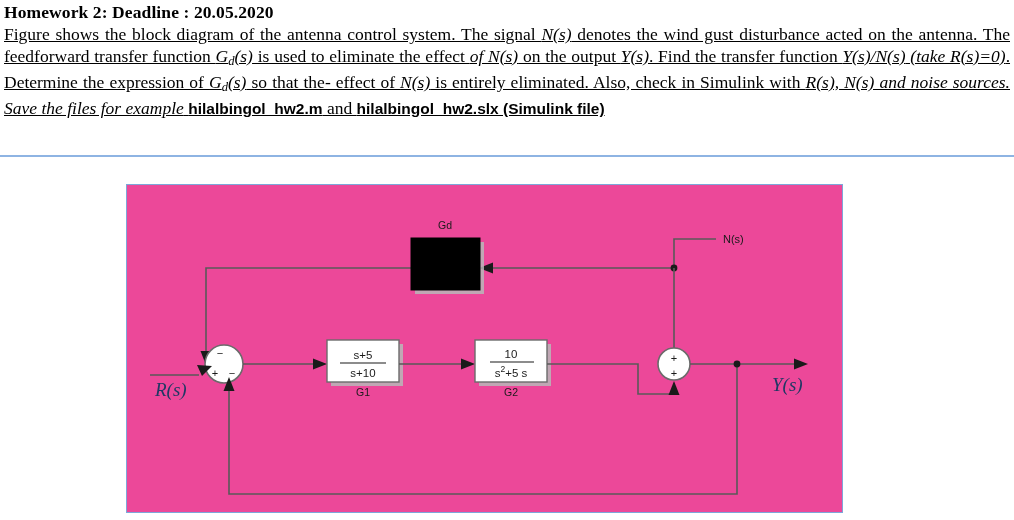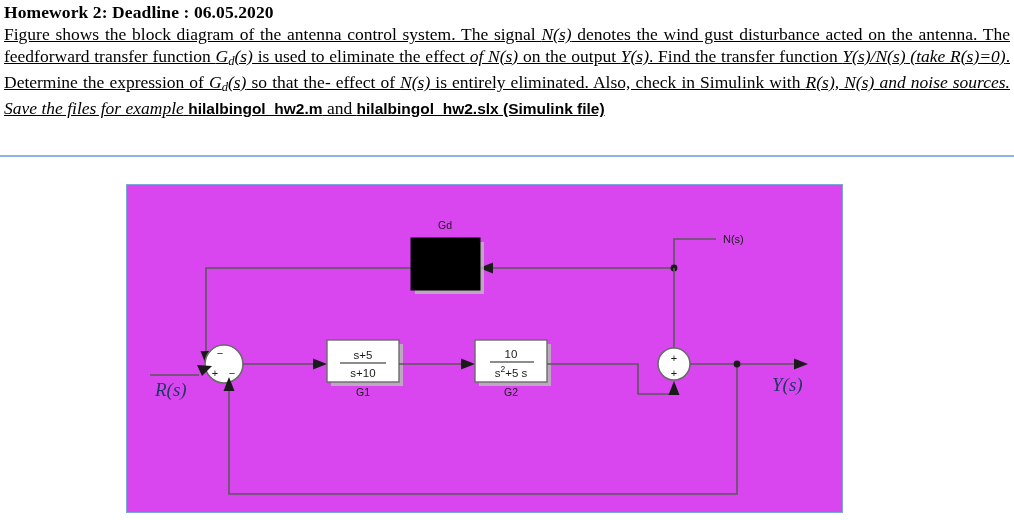--- a/index.html
+++ b/index.html
@@ -53,21 +53,21 @@
   }
 
   
   #diagram-panel {
     position: absolute;
     left: 126px;
     top: 184px;
     width: 717px;
     height: 329px;
     border: 1.5px solid #7da7d9;
-    background: #d946ef;
+    background: #ec4899;
     box-sizing: border-box;
   }
   #diagram-svg {
     position: absolute;
     left: 0;
     top: 0;
     width: 717px;
     height: 329px;
     display: block;
   }
@@ -101,21 +101,21 @@
     font-size: 19px;
     fill: #1f3864;
   }
   .nlabel { font-family: "Liberation Sans", sans-serif; font-size: 11px; fill: #1a1a1a; }
   .fracline { stroke: #1a1a1a; stroke-width: 1.1px; }
 </style>
 </head>
 <body>
 
 <div id="problem-statement">
-  <div class="hw-title">Homework 2: Deadline : 06.05.2020</div>
+  <div class="hw-title">Homework 2: Deadline : 20.05.2020</div>
   <div class="hw-body"><span>Figure shows the block diagram of the antenna control system. The signal </span><span class="it">N(s)</span><span> denotes the wind gust disturbance acted on the antenna. The feedforward transfer function </span><span class="it"><span>G</span><span class="sub">d</span><span>(s)</span></span><span> is used to eliminate the effect </span><span class="it">of N(s)</span><span> on the output </span><span class="it">Y(s)</span><span>. Find the transfer function </span><span class="it">Y(s)/N(s)</span><span class="it"> (take R(s)=0)</span><span>. Determine the expression of </span><span class="it"><span>G</span><span class="sub">d</span><span>(s)</span></span><span> so that the- effect of </span><span class="it">N(s)</span><span> is entirely eliminated. Also, check in Simulink with </span><span class="it">R(s), N(s) and noise sources. Save the files for example</span><span> </span><span class="bd">hilalbingol_hw2.m</span><span> and </span><span class="bd">hilalbingol_hw2.slx (Simulink file)</span></div>
 </div>
 
 <div id="header-rule"></div>
 
 <div id="diagram-panel">
   <svg id="diagram-svg" viewBox="0 0 717 329" xmlns="http://www.w3.org/2000/svg">
 
     <g>
       <path class="wire" d="M 284 83 L 79 83 L 79 167"></path>

